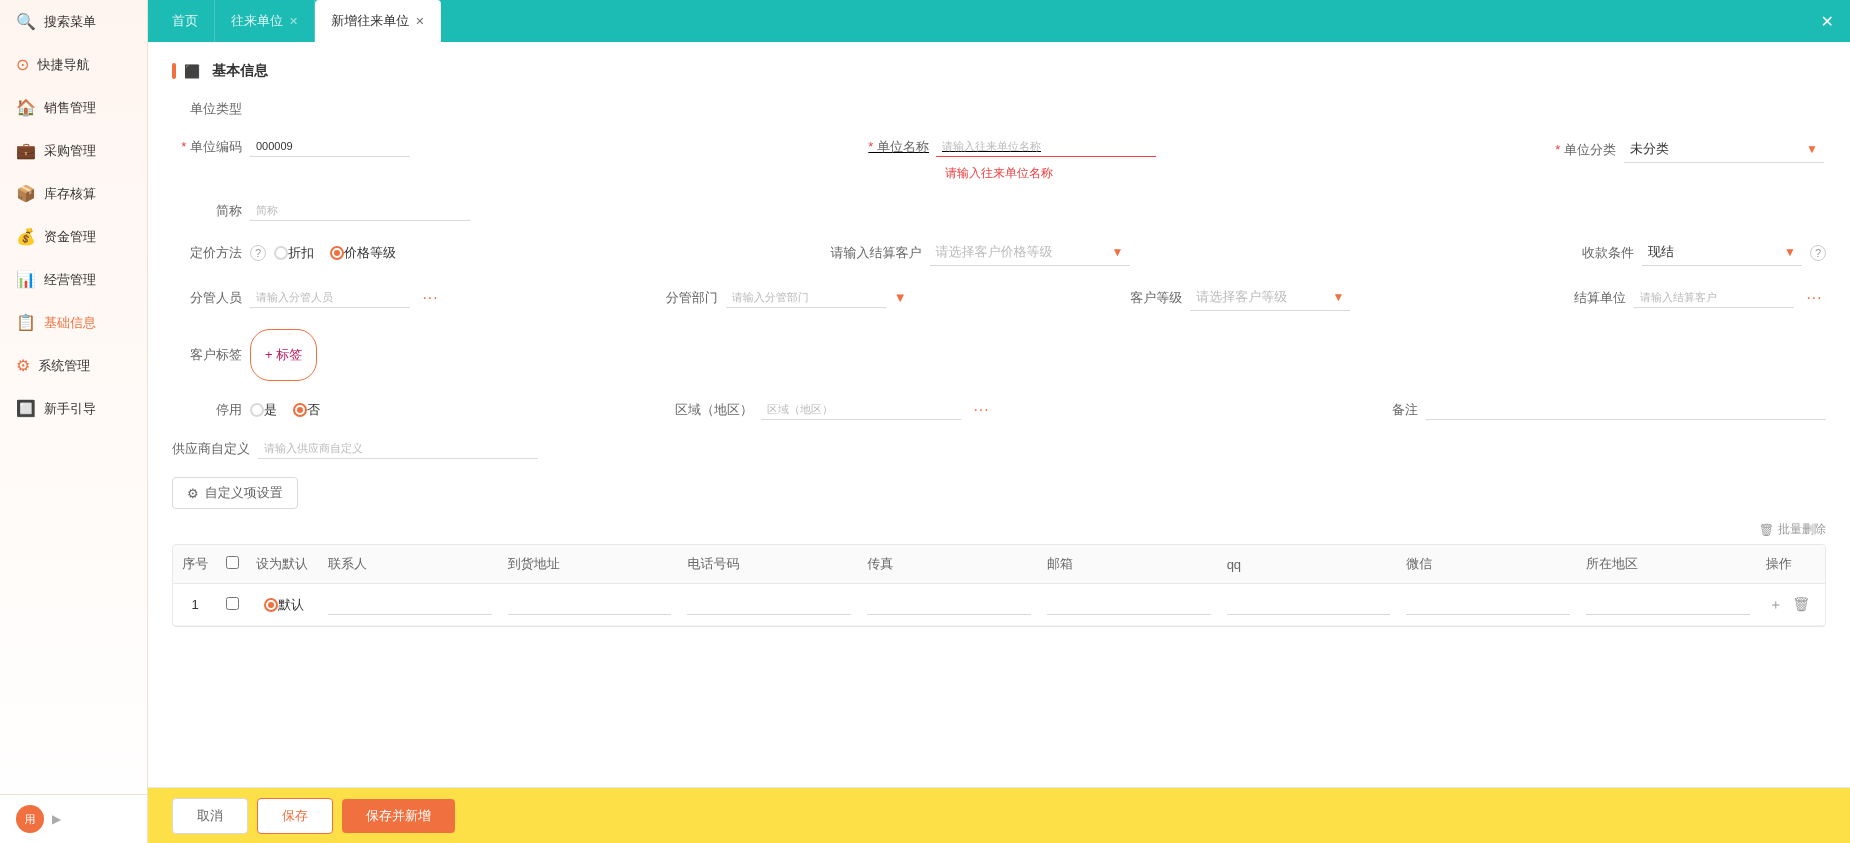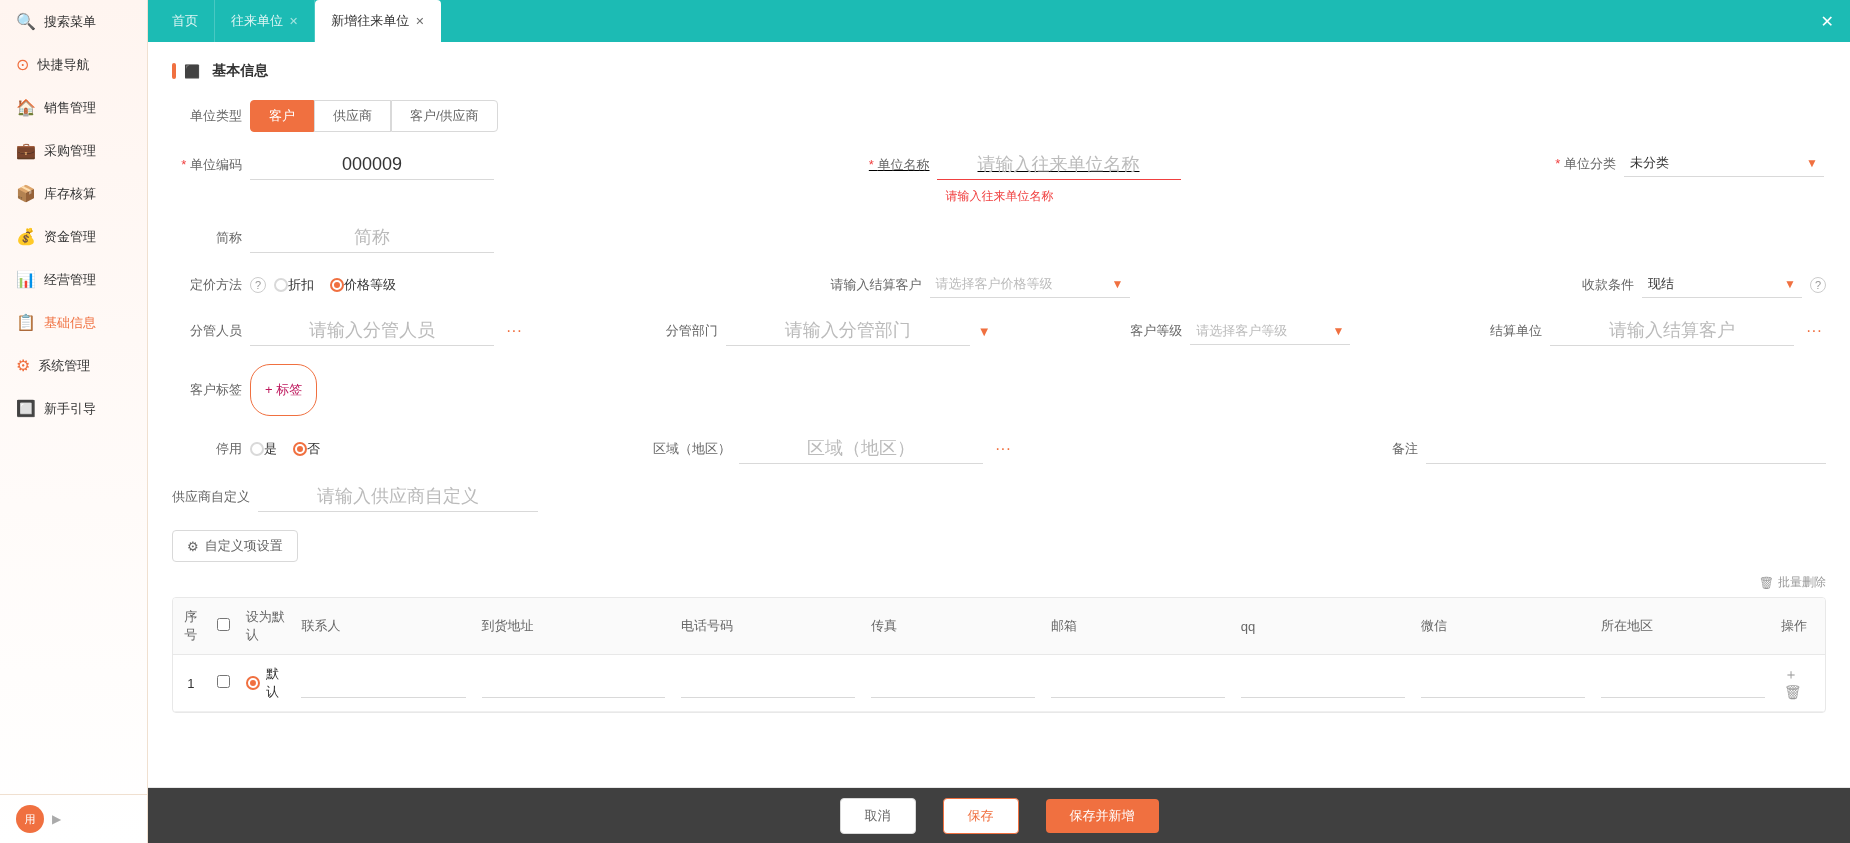--- a/index.html
+++ b/index.html
@@ -118,25 +118,24 @@
     .field-label.required::before {
       content: "* ";
       color: #f04040;
     }
 
     .field-input {
       border: none;
       border-bottom: 1px solid #d9d9d9;
       outline: none;
       padding: 4px 6px;
-      font-size: 18px;
+      font-size: 11px;
       color: #333;
       background: transparent;
       min-width: 160px;
-      text-align: center;
     }
     .field-input.error { border-bottom-color: #f04040; }
 
     .field-input::placeholder { color: #bbb; }
 
     .field-select {
       display: flex;
       align-items: center;
       gap: 4px;
       border-bottom: 1px solid #d9d9d9;
@@ -287,27 +286,27 @@
       color: #999;
       font-size: 12px;
       cursor: pointer;
       display: flex;
       align-items: center;
       gap: 4px;
     }
 
     
     .footer {
-      background: #404040;
+      background: #fde047;
       border-top: 1px solid #e8e8e8;
       height: 56px;
       display: flex;
       align-items: center;
-      justify-content: center;
-      gap: 27px;
+      justify-content: flex-start;
+      gap: 9px;
       padding: 0 24px;
       flex-shrink: 0;
     }
     .btn-cancel {
       padding: 8px 24px;
       border: 1px solid #d9d9d9;
       border-radius: 4px;
       background: white;
       cursor: pointer;
       font-size: 13px;
@@ -419,25 +418,20 @@
 
     <div class="section-header">
       <div class="bar"></div>
       <span style="color:#f07040;margin-right:4px;font-size:13px;">⬛</span>
       <span>基本信息</span>
     </div>
 
     <div class="form-row">
       <div class="form-field">
         <span class="field-label">单位类型</span>
-        <div class="unit-type-group">
-          <button class="unit-type-btn active">客户</button>
-          <button class="unit-type-btn">供应商</button>
-          <button class="unit-type-btn">客户/供应商</button>
-        </div>
       </div>
     </div>
 
     <div class="form-row" style="align-items:flex-start;">
       <div class="form-field" style="min-width:320px;">
         <span class="field-label required">单位编码</span>
         <input class="field-input" type="text" value="000009" style="">
       </div>
       <div class="field-spacer"></div>
       <div class="form-field" style="min-width:320px;flex-direction:column;align-items:flex-start;">

